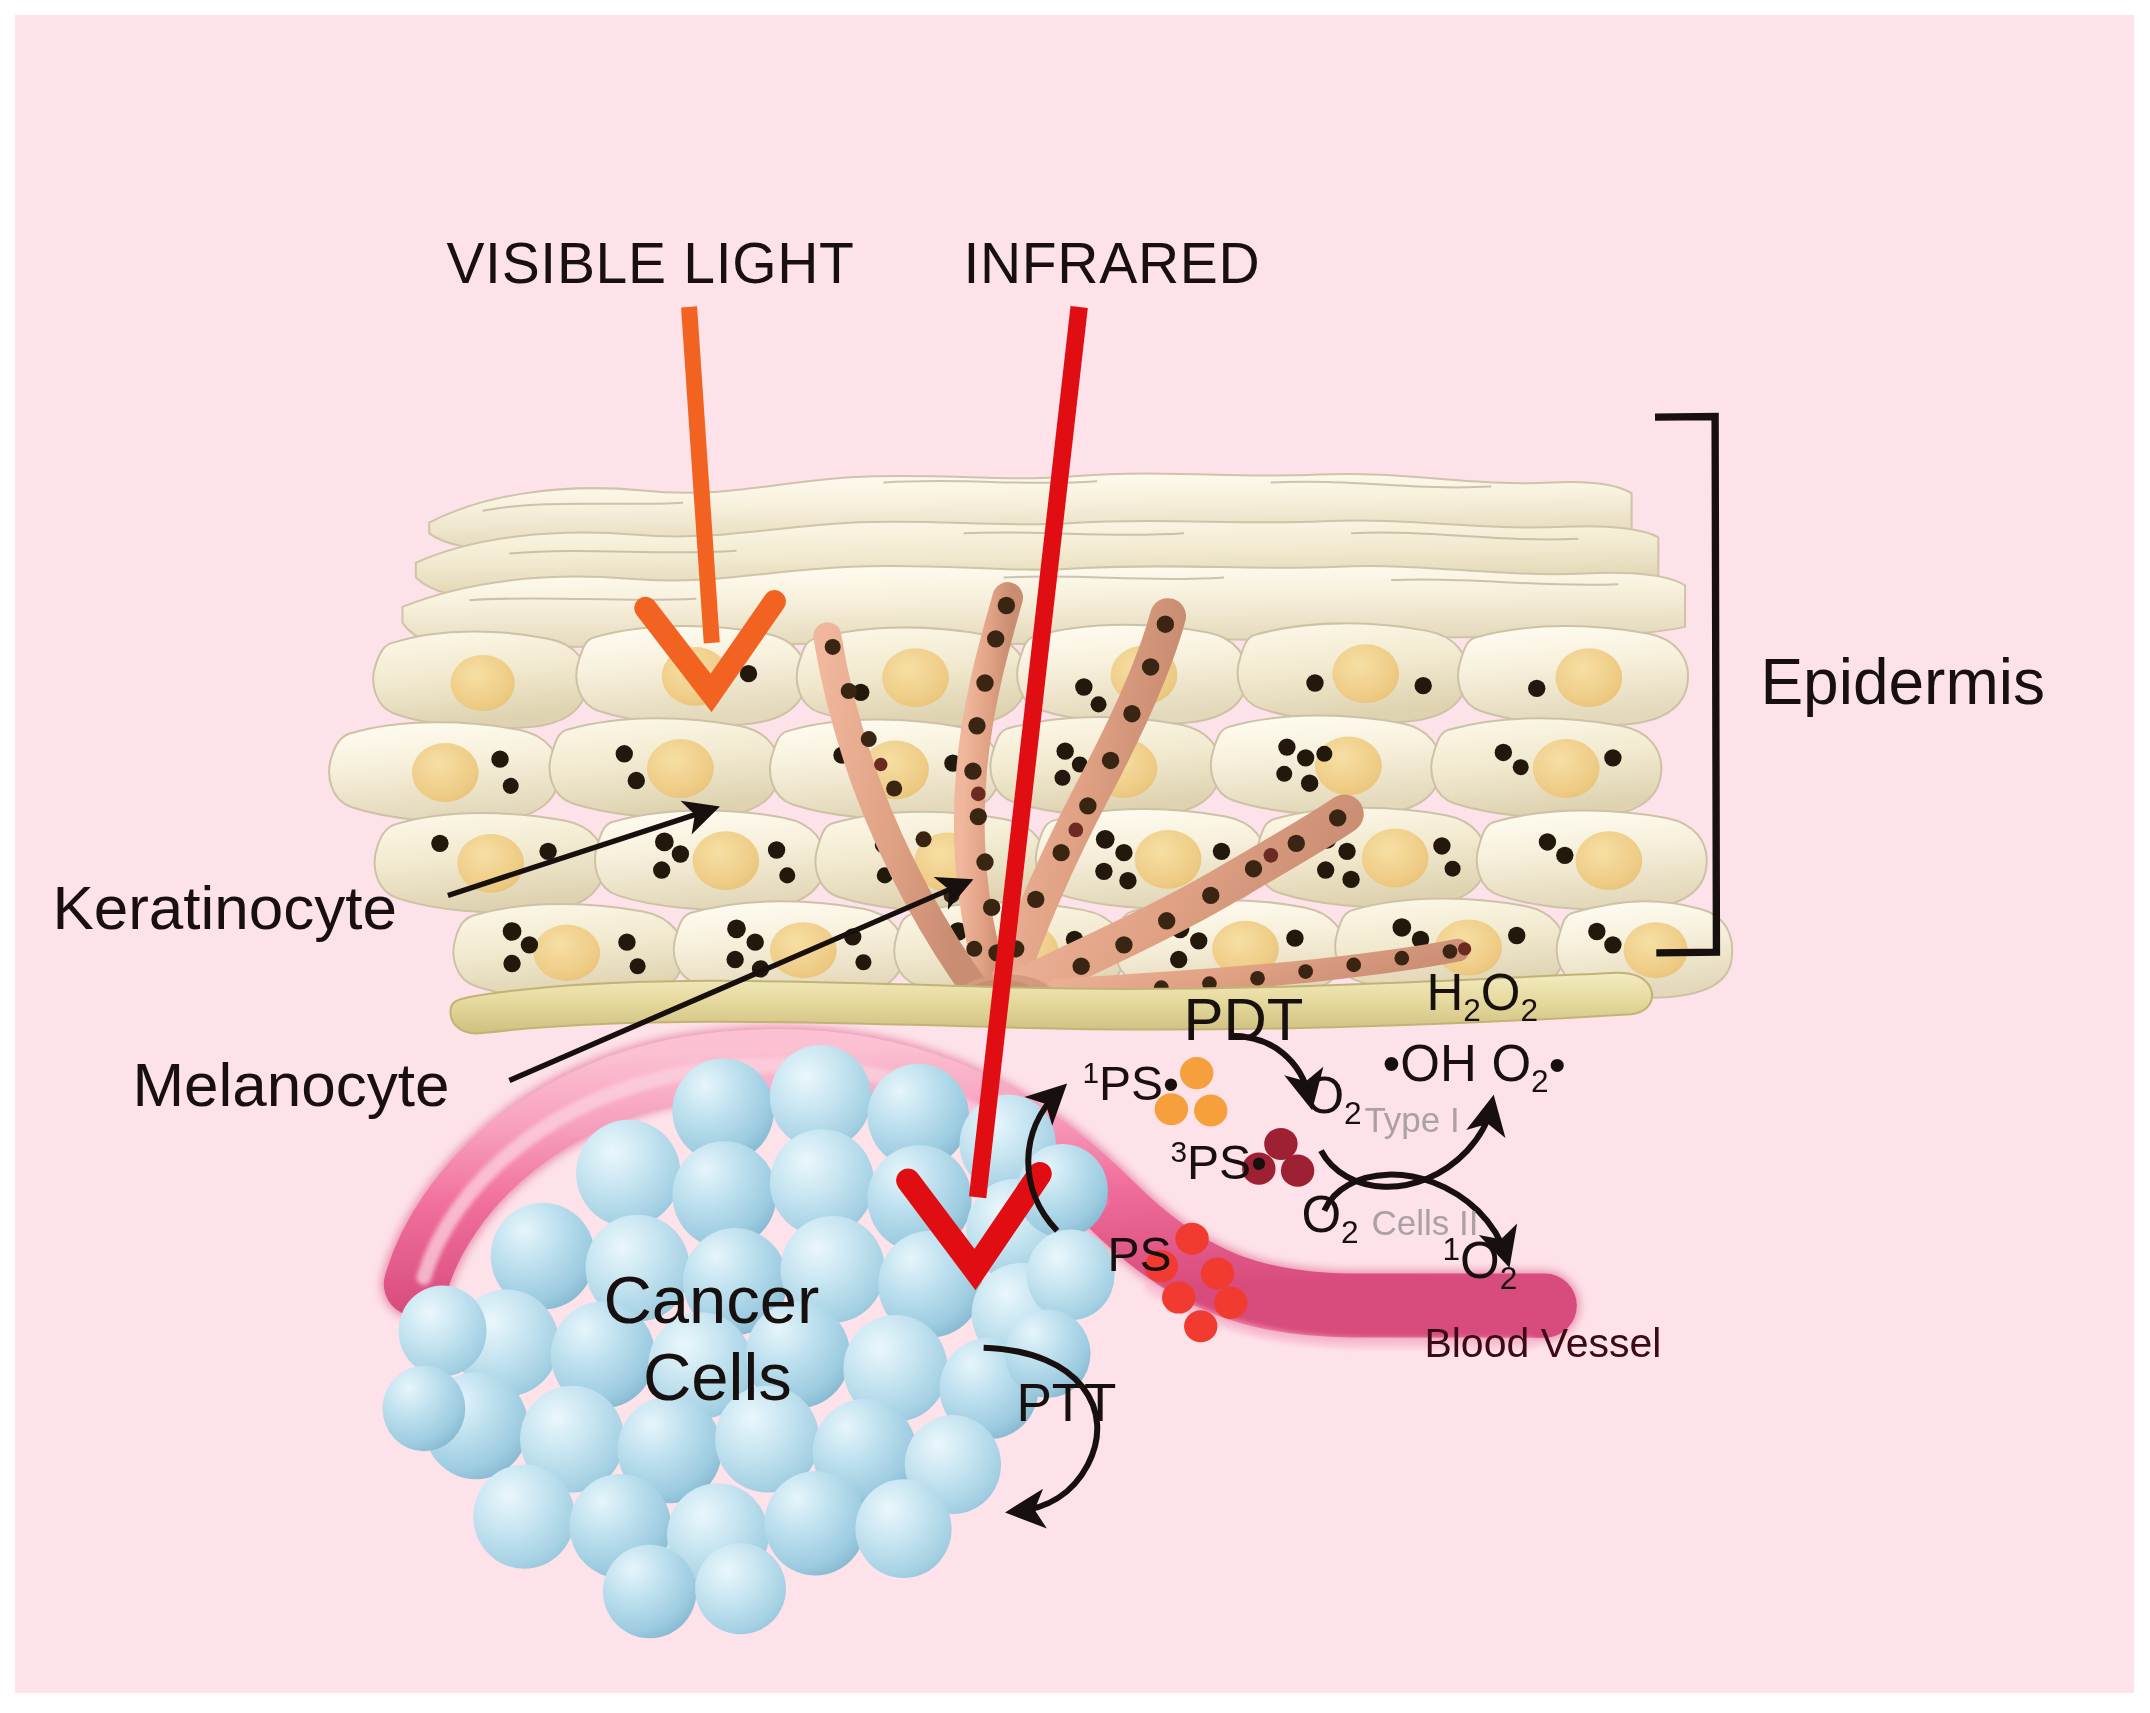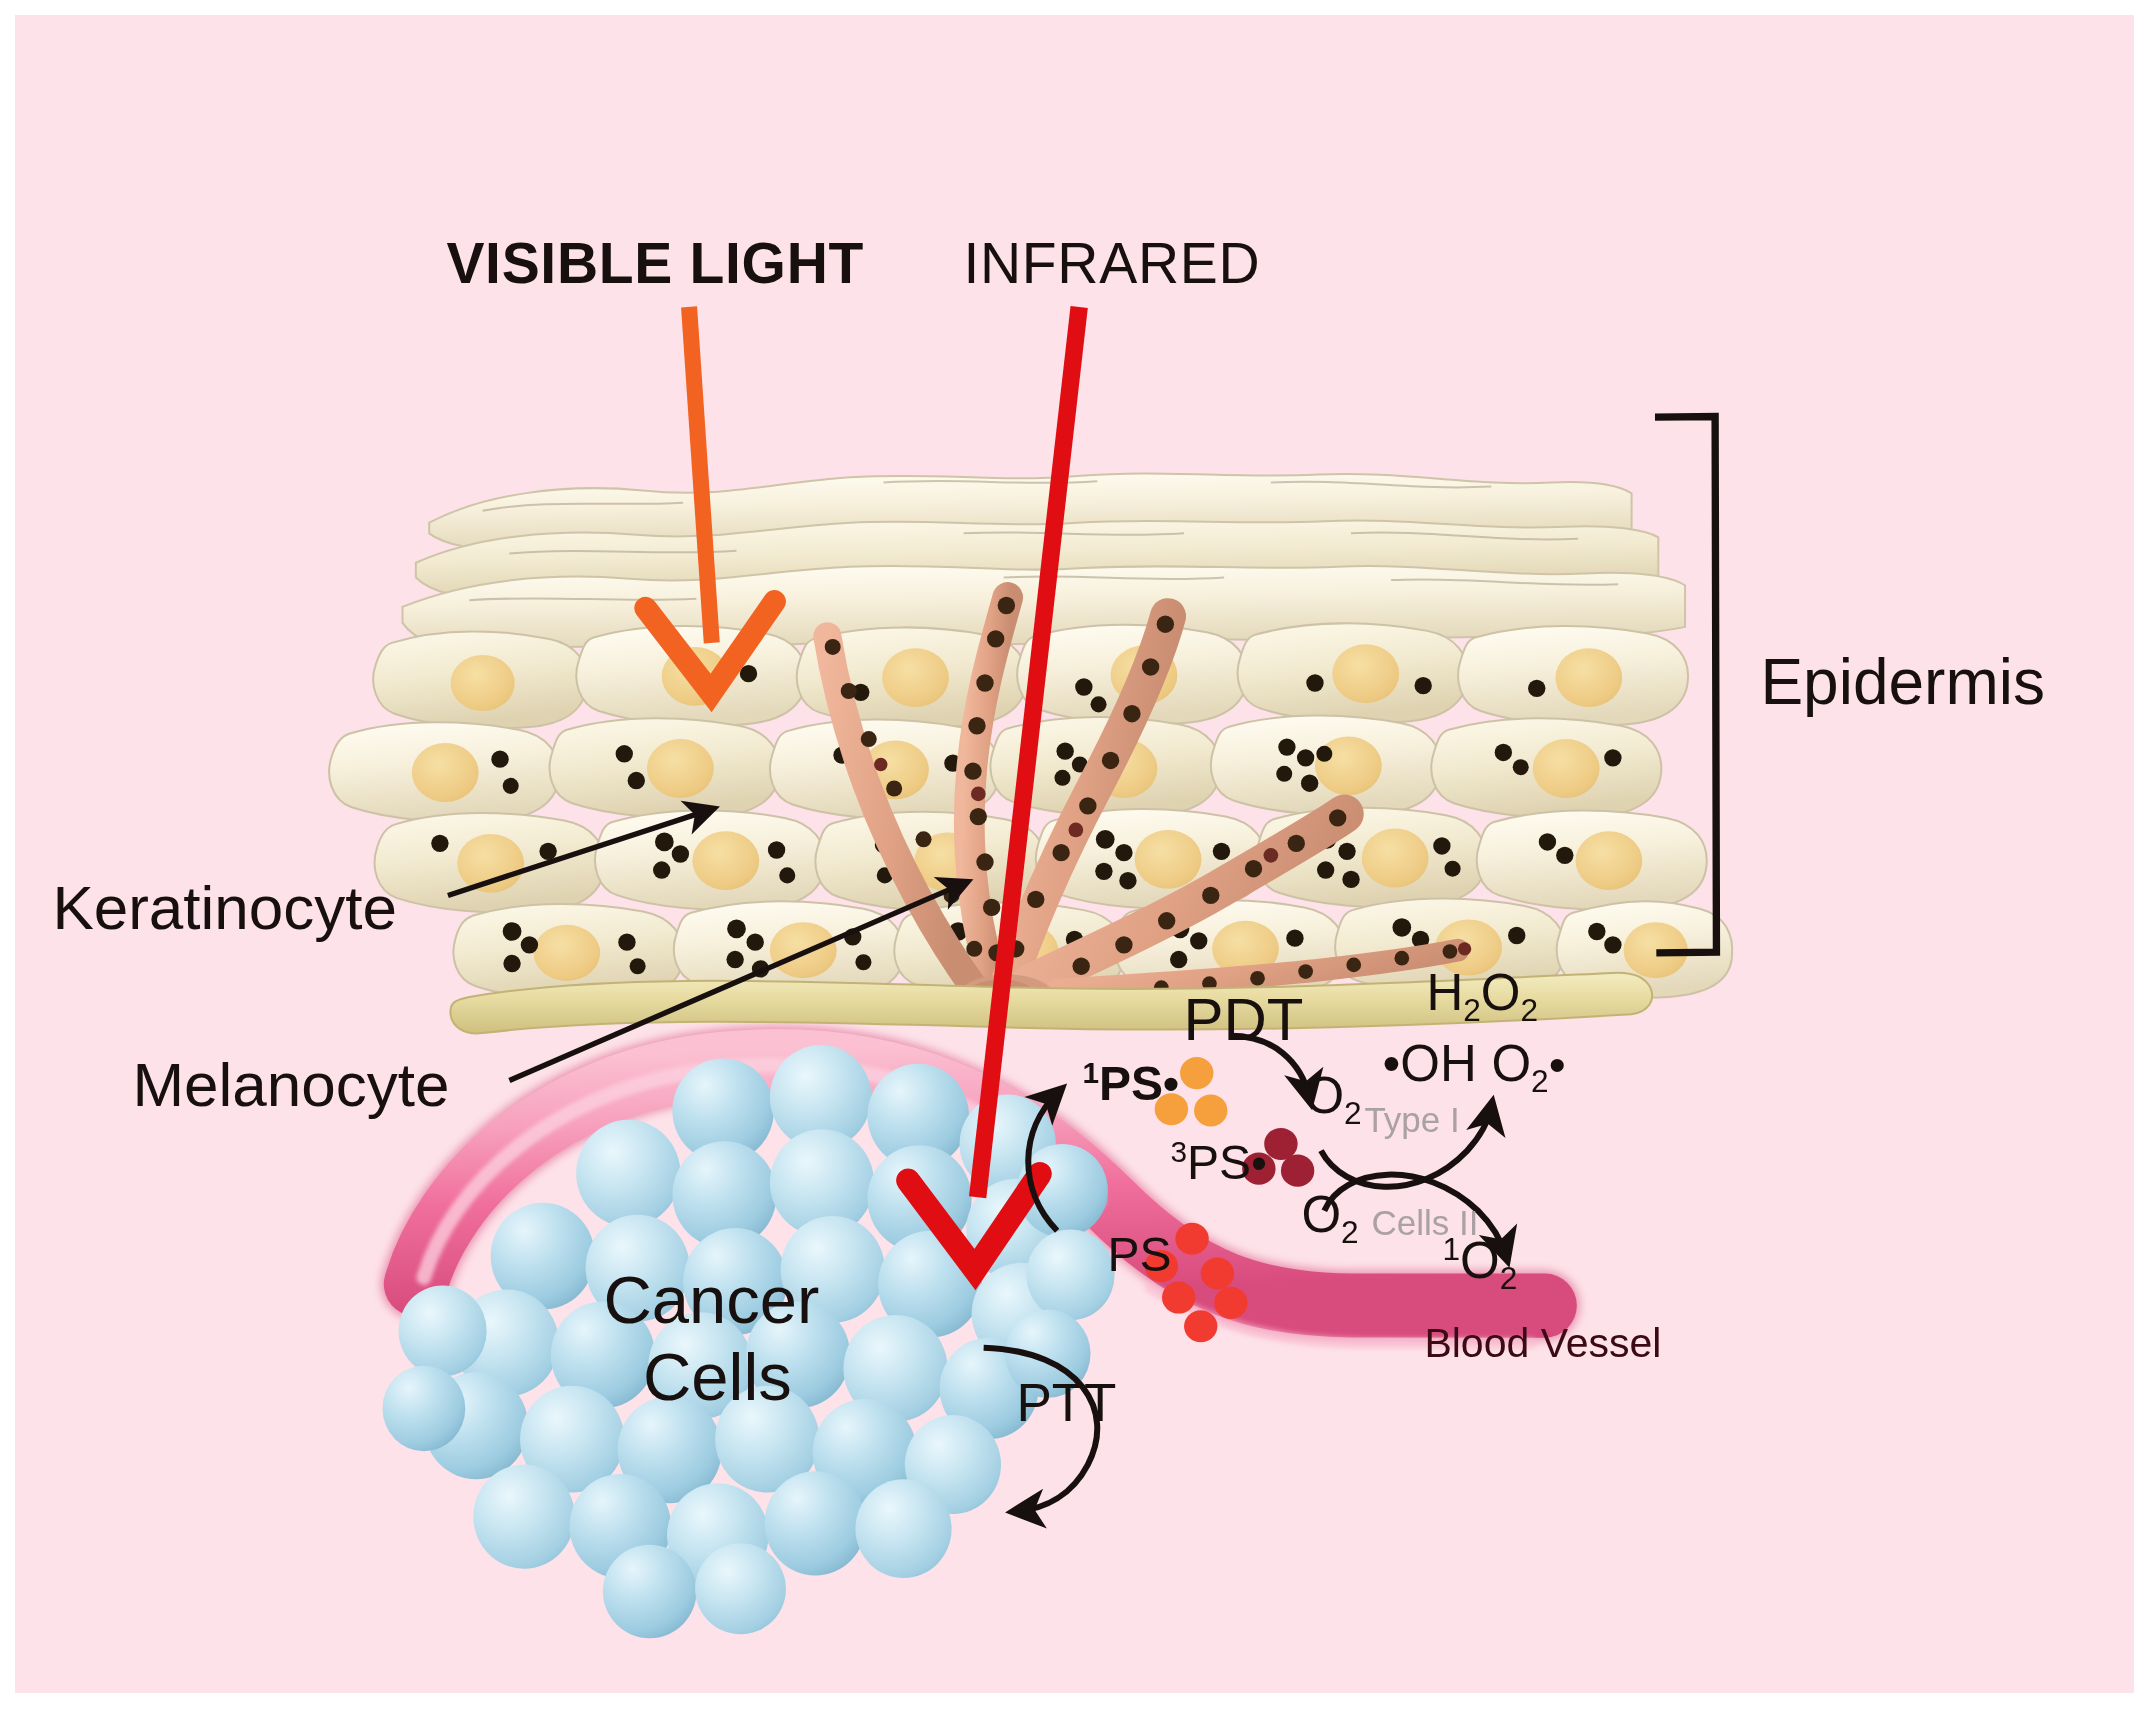--- a/index.html
+++ b/index.html
@@ -28,35 +28,35 @@
     color: #17100f;
     white-space: nowrap;
     line-height: 1;
     font-family: "Liberation Sans", sans-serif;
   }
   .sup { font-size: 0.62em; vertical-align: super; }
   .sub { font-size: 0.62em; vertical-align: sub; }
   .rad { font-size: 0.95em; }
 
   
-  #vis-light-label { left: 431px; top: 220px;  font-size: 57px; letter-spacing: 0.7px; font-weight: bold; }
+  #vis-light-label { left: 431px; top: 220px;  font-size: 57px; letter-spacing: 0.7px; }
   #infrared-label  { left: 948px; top: 220px; font-size: 57px; letter-spacing: 0.7px; }
 
   
   #epidermis-label   { left: 1745px; top: 635px;  font-size: 64px; }
   #keratinocyte-label{ left: 37px;  top: 862px; font-size: 62px; }
   #melanocyte-label  { left: 117px; top: 1039px; font-size: 62px; }
   #pdt-label         { left: 1168px; top: 954px; font-size: 60px; margin-top: 21px; }
   #cancer-cells-label{ left: 588px; top: 1251px; font-size: 67px; text-align:center; }
   #cancer-cells-label .l2 { display:block; margin-top: 9.4px; margin-left: 12px;}
   #ptt-label         { left: 1001px; top: 1361px; font-size: 53px; }
   #blood-vessel-label{ left: 1377px; top: 1308px; font-size: 41px; color:#3b0a14;margin-left:32px; }
 
   
-  #ps1-label  { left: 1067px; top: 1043px; font-size: 48px; font-weight: bold; }
+  #ps1-label  { left: 1067px; top: 1043px; font-size: 48px; }
   #ps3-label  { left: 1155px; top: 1122px; font-size: 48px; }
   #ps-label   { left: 1092px; top: 1216px; font-size: 48px; }
   #o2-a-label { left: 1289px; top: 1055px; font-size: 51px; }
   #o2-b-label { left: 1286px; top: 1174px; font-size: 51px; }
   #h2o2-label { left: 1411px; top: 952px; font-size: 51px; }
   #oh-label   { left: 1367px; top: 1023px; font-size: 51px; }
   #o2rad-label{ left: 1476px; top: 1023px; font-size: 51px; }
   #so2-label  { left: 1427px; top: 1219px; font-size: 51px; }
   .typelbl { color: #a9a1a3; font-size: 35px; }
   #type1-label { left: 1349px; top: 1087px; }

